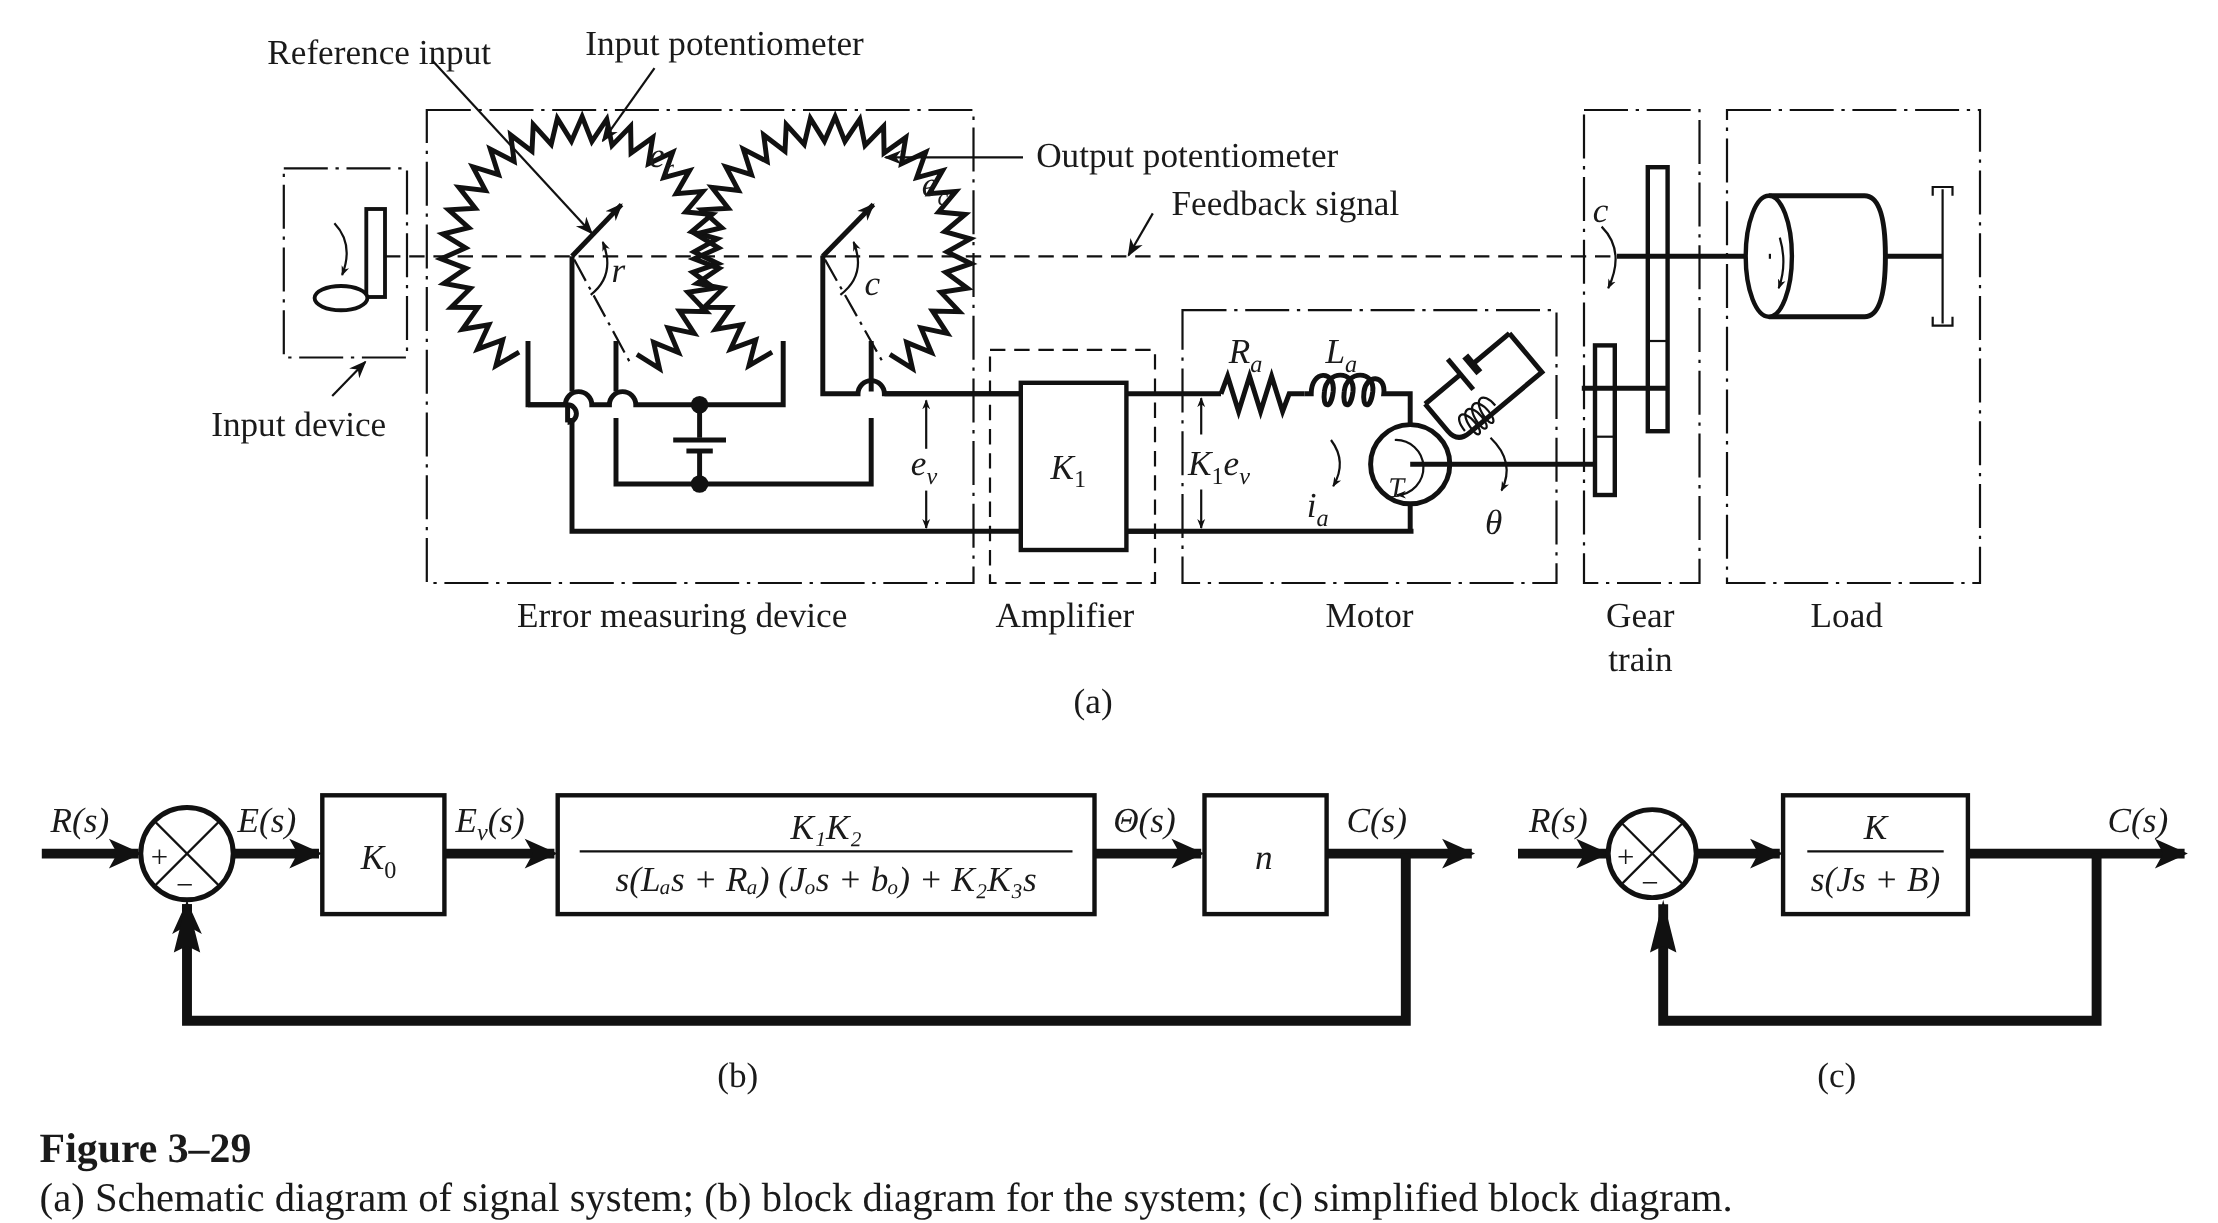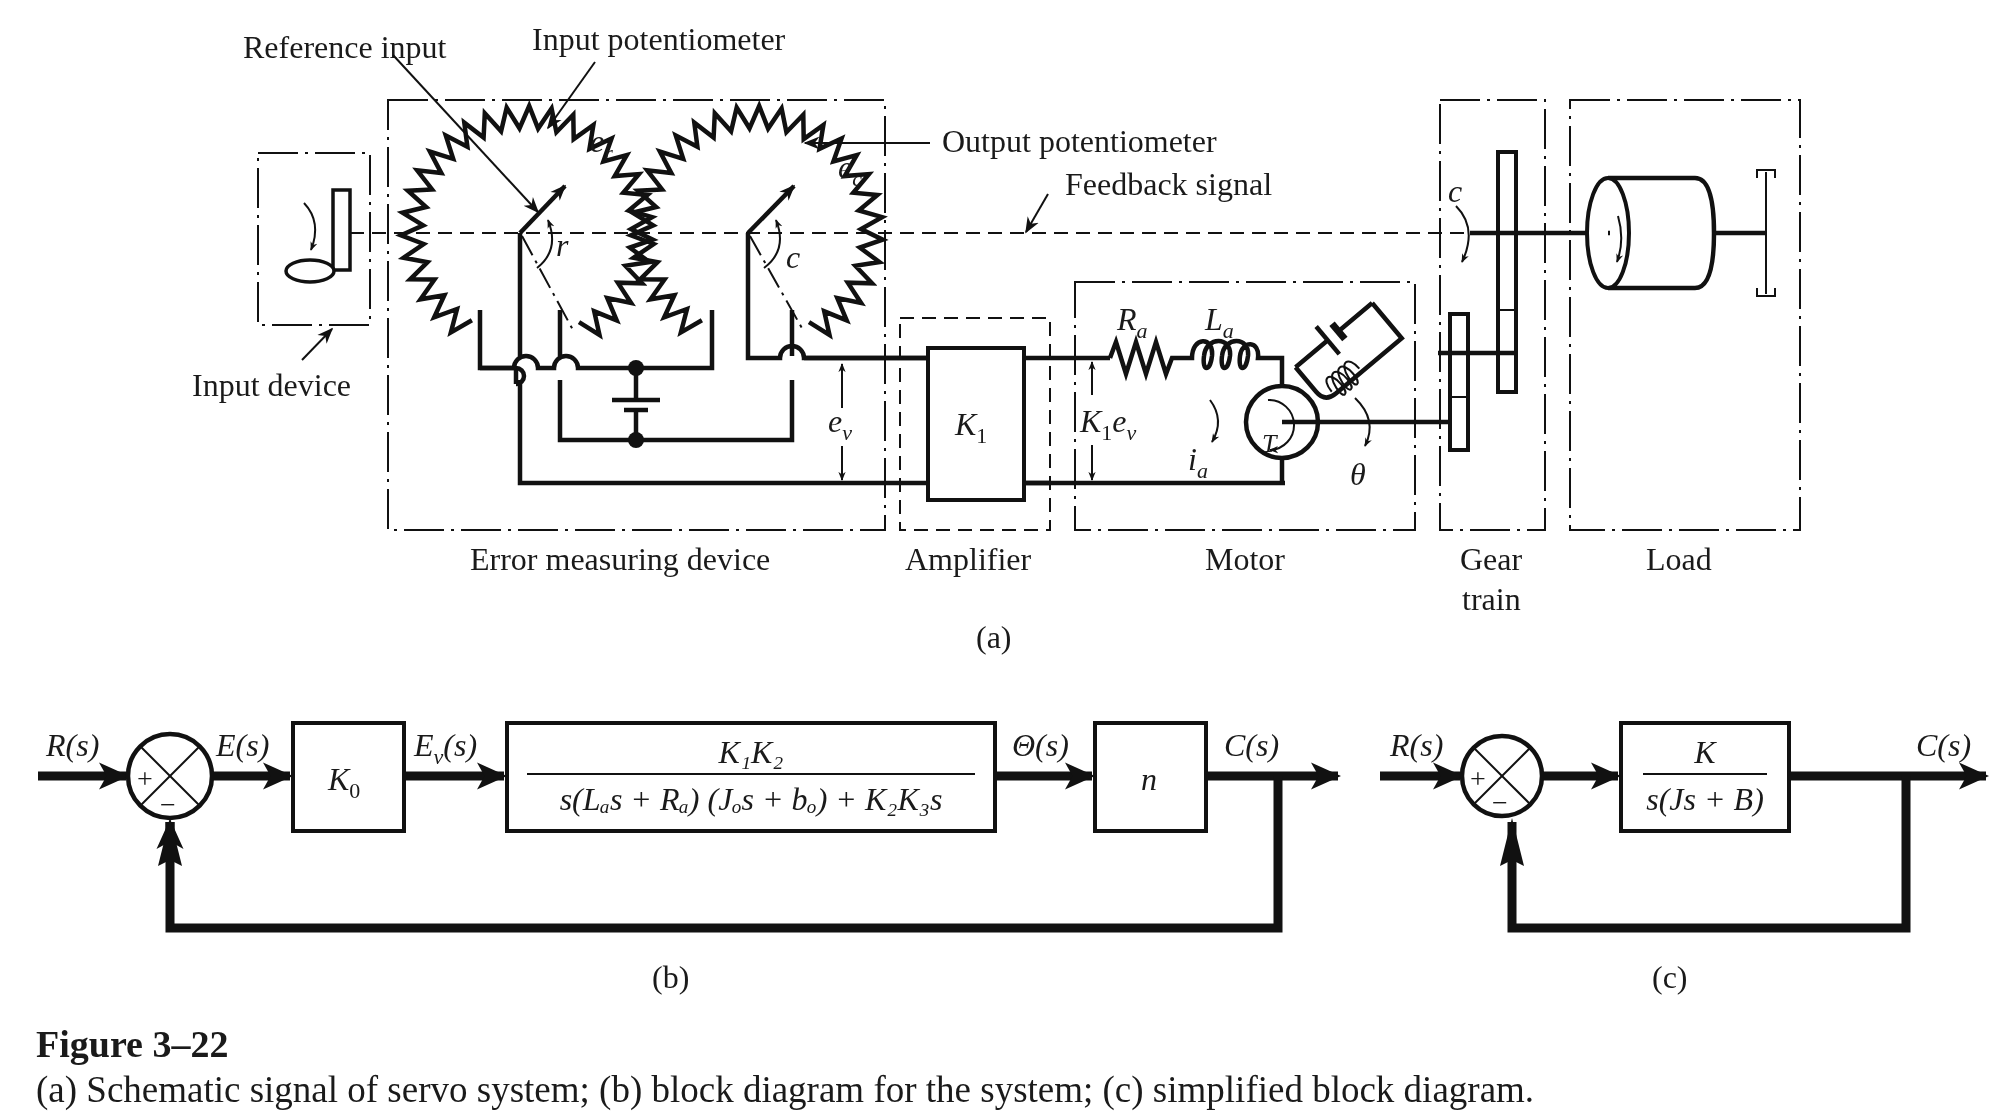--- a/index.html
+++ b/index.html
@@ -228,14 +228,14 @@
     <line class="thin" x1="1643" y1="774" x2="1767" y2="774"></line>
     <text class="lbl it" x="1705" y="810" text-anchor="middle">s(Js + B)</text>
     <line class="sig" x1="1789" y1="776" x2="1986" y2="776" marker-end="url(#ahb)"></line>
     <text class="lbl it" x="1916" y="756">C(s)</text>
     <path class="sig" d="M1906,776 L1906,928 L1512,928 L1512,822"></path>
     <path d="M1512,818 L1524,866 L1512,860 L1500,866 z" fill="#111"></path>
     <text class="lbl" x="1652" y="988">(c)</text>
   </g>
 </svg>
 
-<div class="cap-title">Figure 3–22</div>
-<div class="cap-text">(a) Schematic signal of servo system; (b) block diagram for the system; (c) simplified block diagram.</div>
+<div class="cap-title">Figure 3–29</div>
+<div class="cap-text">(a) Schematic diagram of signal system; (b) block diagram for the system; (c) simplified block diagram.</div>
 
 </body></html>

